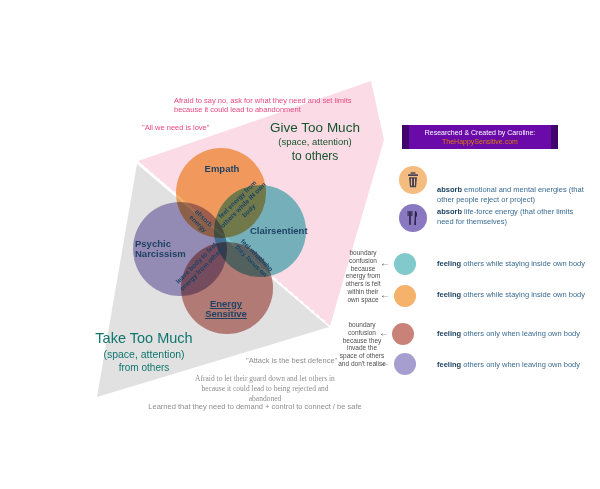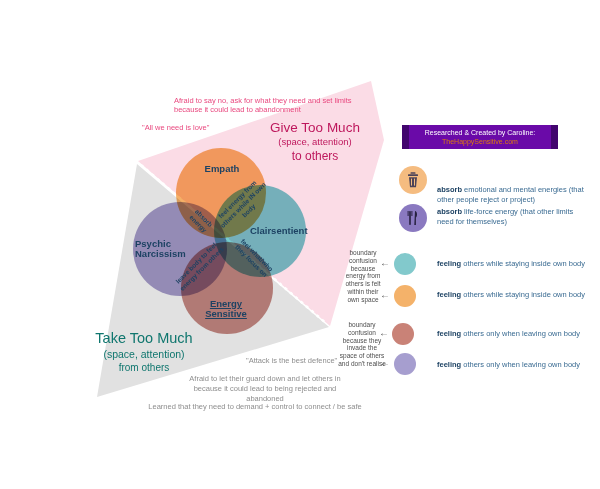--- a/index.html
+++ b/index.html
@@ -2,21 +2,21 @@
 <html><head>
 <meta charset="utf-8">
 <style>
   html,body{margin:0;padding:0;}
   body{font-family:"Liberation Sans", sans-serif; background:#fff;}
   #canvas{position:relative;width:600px;height:489px;background:#fff;overflow:hidden;}
   svg{display:block;}
   .abs{position:absolute;}
   
   .pink-note{position:absolute;font-size:7.5px;line-height:1.25;color:#e9487f;}
-  .give-block{position:absolute;left:255px;top:120px;width:120px;text-align:center;color:#be185d;}
+  .give-block{position:absolute;left:255px;top:120px;width:120px;text-align:center;color:#14532d;}
   .give-title{font-size:13.5px;line-height:1.2;}
   .give-sub{font-size:9.5px;line-height:1.3;}
   .give-target{font-size:12px;line-height:1.25;}
   
   .take-block{position:absolute;left:90px;top:330px;width:108px;text-align:center;color:#0f766e;}
   .take-title{font-size:14.5px;line-height:1.2;}
   .take-sub{font-size:10.5px;line-height:1.35;}
   .take-target{font-size:10px;line-height:1.2;}
   .gray-note{position:absolute;font-size:7.5px;line-height:1.3;color:#8e8e8e;}
   
@@ -61,21 +61,21 @@
     <div class="give-sub">(space, attention)</div>
     <div class="give-target">to others</div>
   </div>
 
   <div class="take-block">
     <div class="take-title">Take Too Much</div>
     <div class="take-sub">(space, attention)</div>
     <div class="take-target">from others</div>
   </div>
   <div class="gray-note" style="left:246px;top:356px;">"Attack is the best defence"</div>
-  <div class="gray-note" style="left:185px;top:374px;width:160px;text-align:center;">Afraid to let their guard down and let others in because it could lead to being rejected and abandoned</div>
+  <div class="gray-note" style="left:185px;top:374px;width:160px;text-align:center;font-family:Liberation Serif, serif;">Afraid to let their guard down and let others in because it could lead to being rejected and abandoned</div>
   <div class="gray-note" style="left:140px;top:402px;width:230px;text-align:center;">Learned that they need to demand + control to connect / be safe</div>
 
   <div class="vlabel" style="left:192px;top:151px;width:60px;text-align:center;margin-top:13px;">Empath</div>
   <div class="vlabel" style="left:250px;top:226px;width:80px;">Clairsentient</div>
   <div class="vlabel" style="left:135px;top:239px;width:52px;">Psychic Narcissism</div>
   <div class="vlabel" style="left:196px;top:299px;width:60px;text-align:center;text-decoration:underline;">Energy Sensitive</div>
 
   <div class="ov rot-p45" style="left:201px;top:221px;width:34px;">absorb energy</div>
   <div class="ov rot-m45" style="left:243px;top:205px;width:62px;">feel energy from others while IN own body</div>
   <div class="ov rot-m45" style="left:199px;top:266px;width:60px;">leave body to feel energy from others</div>

